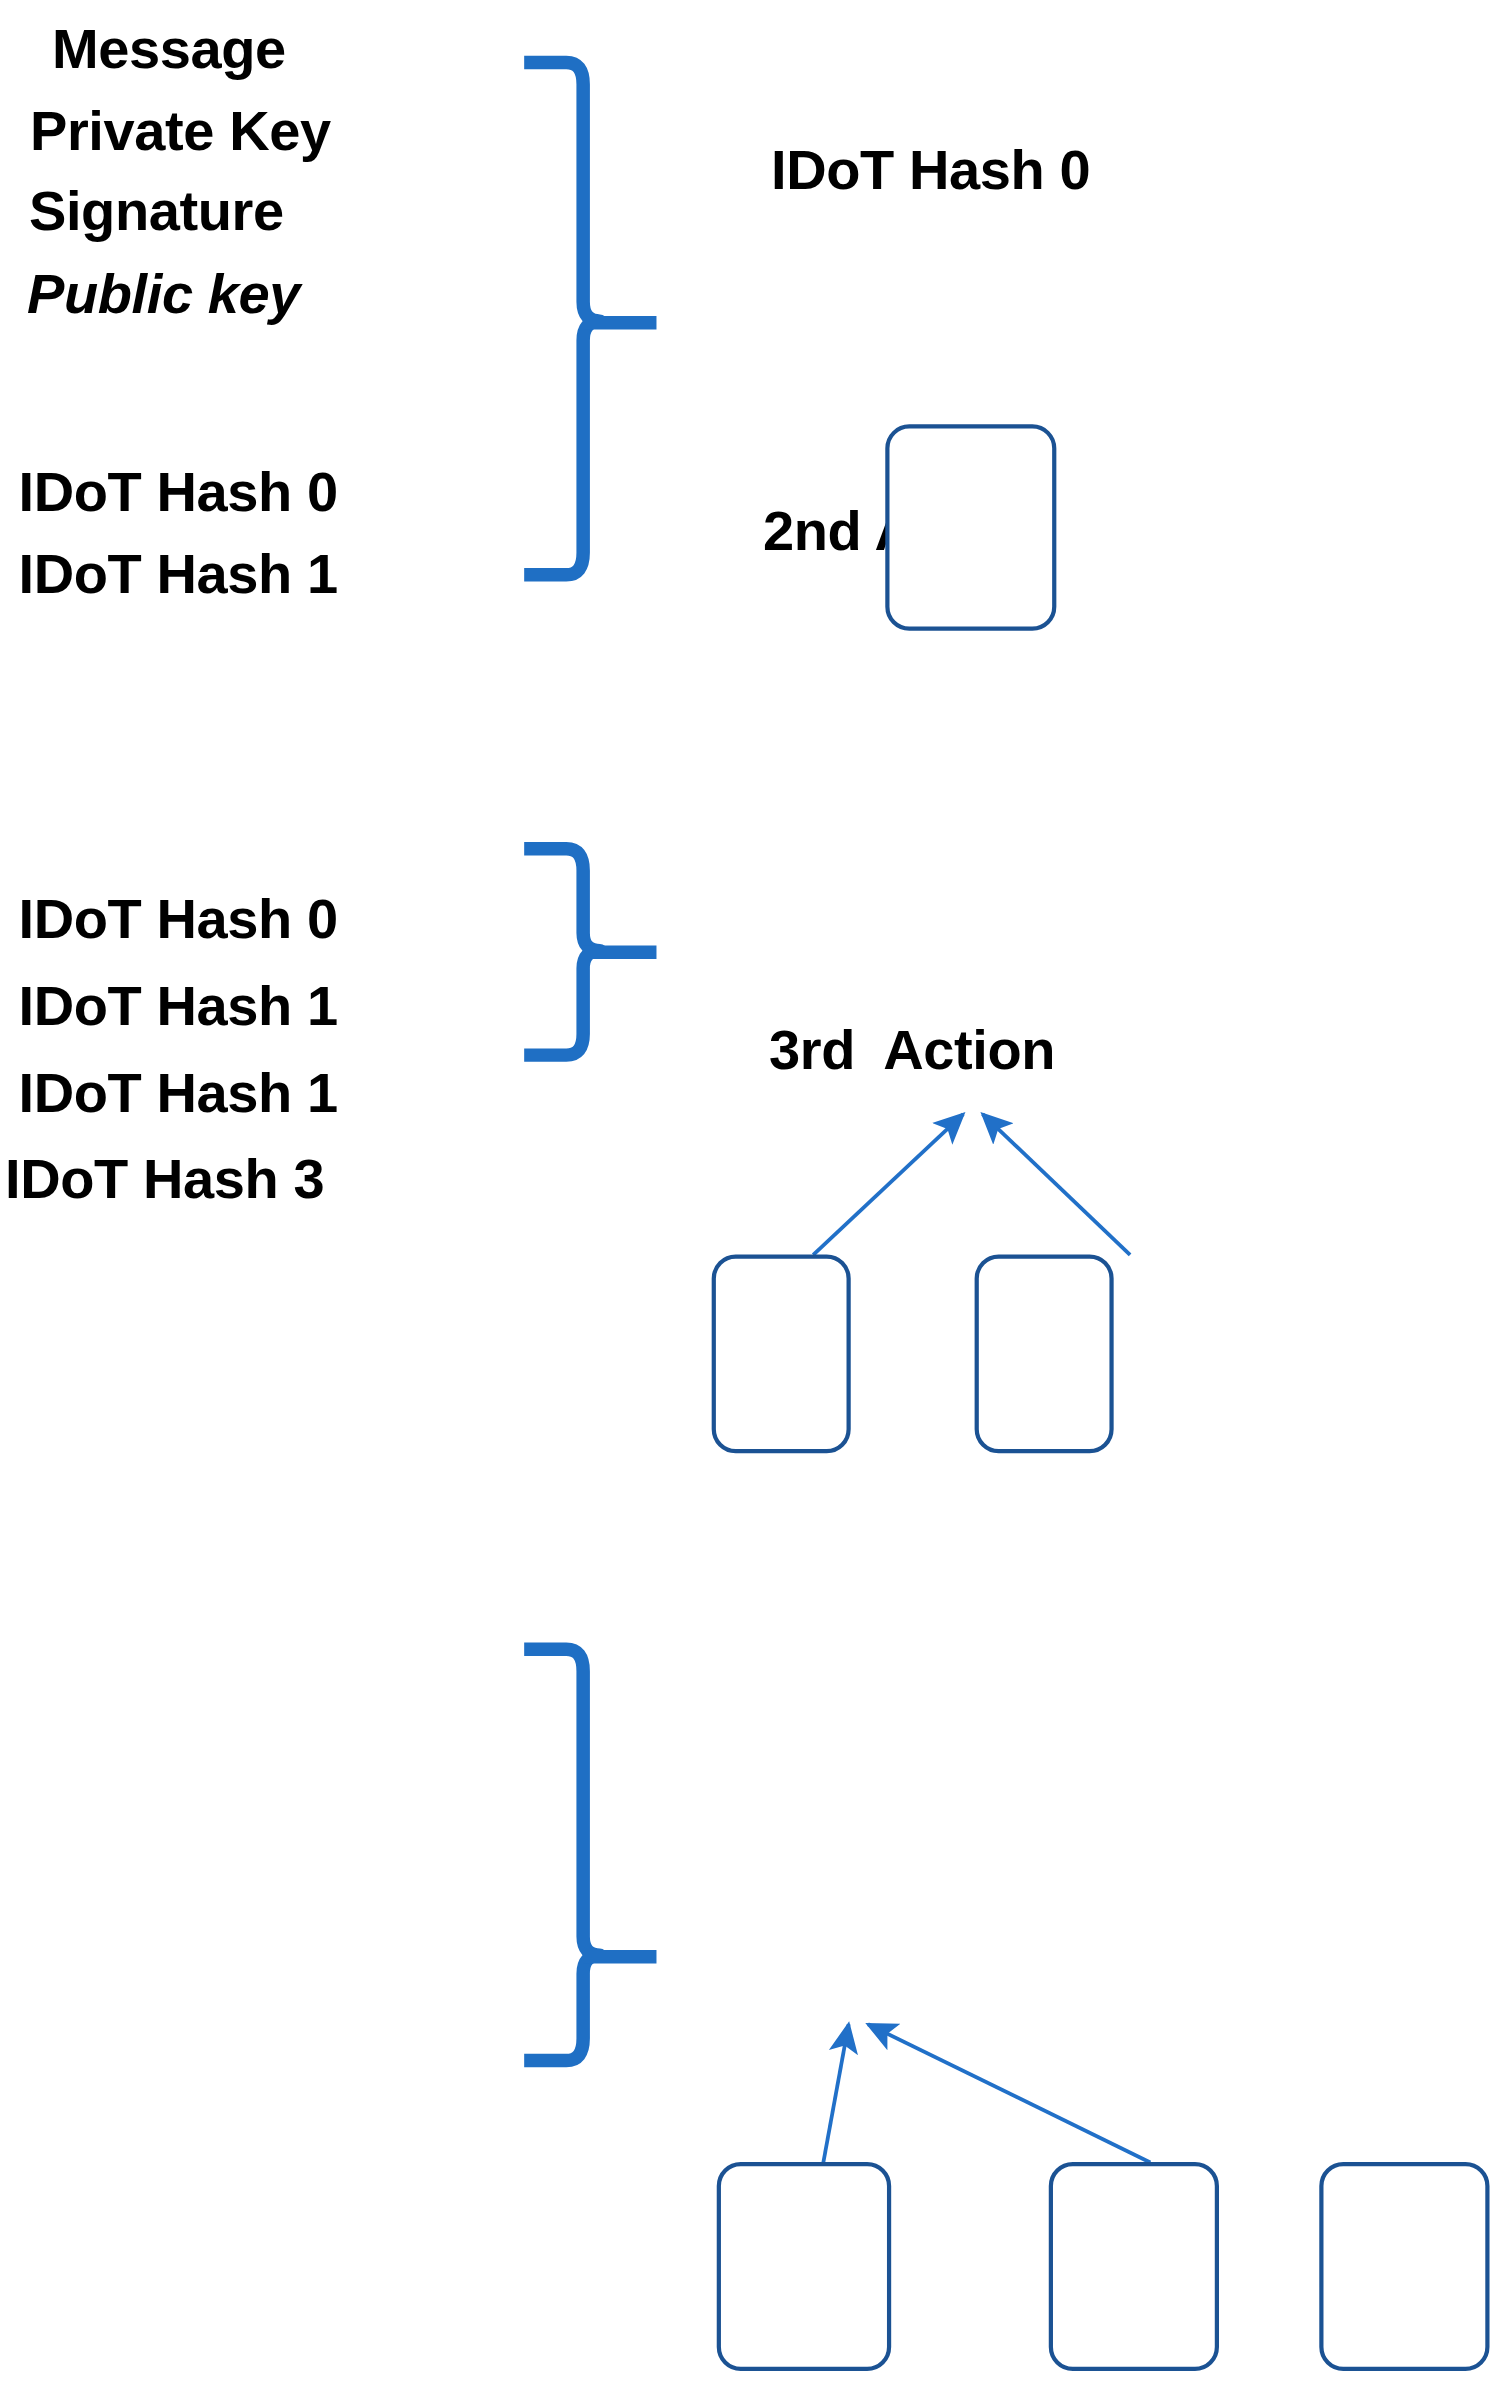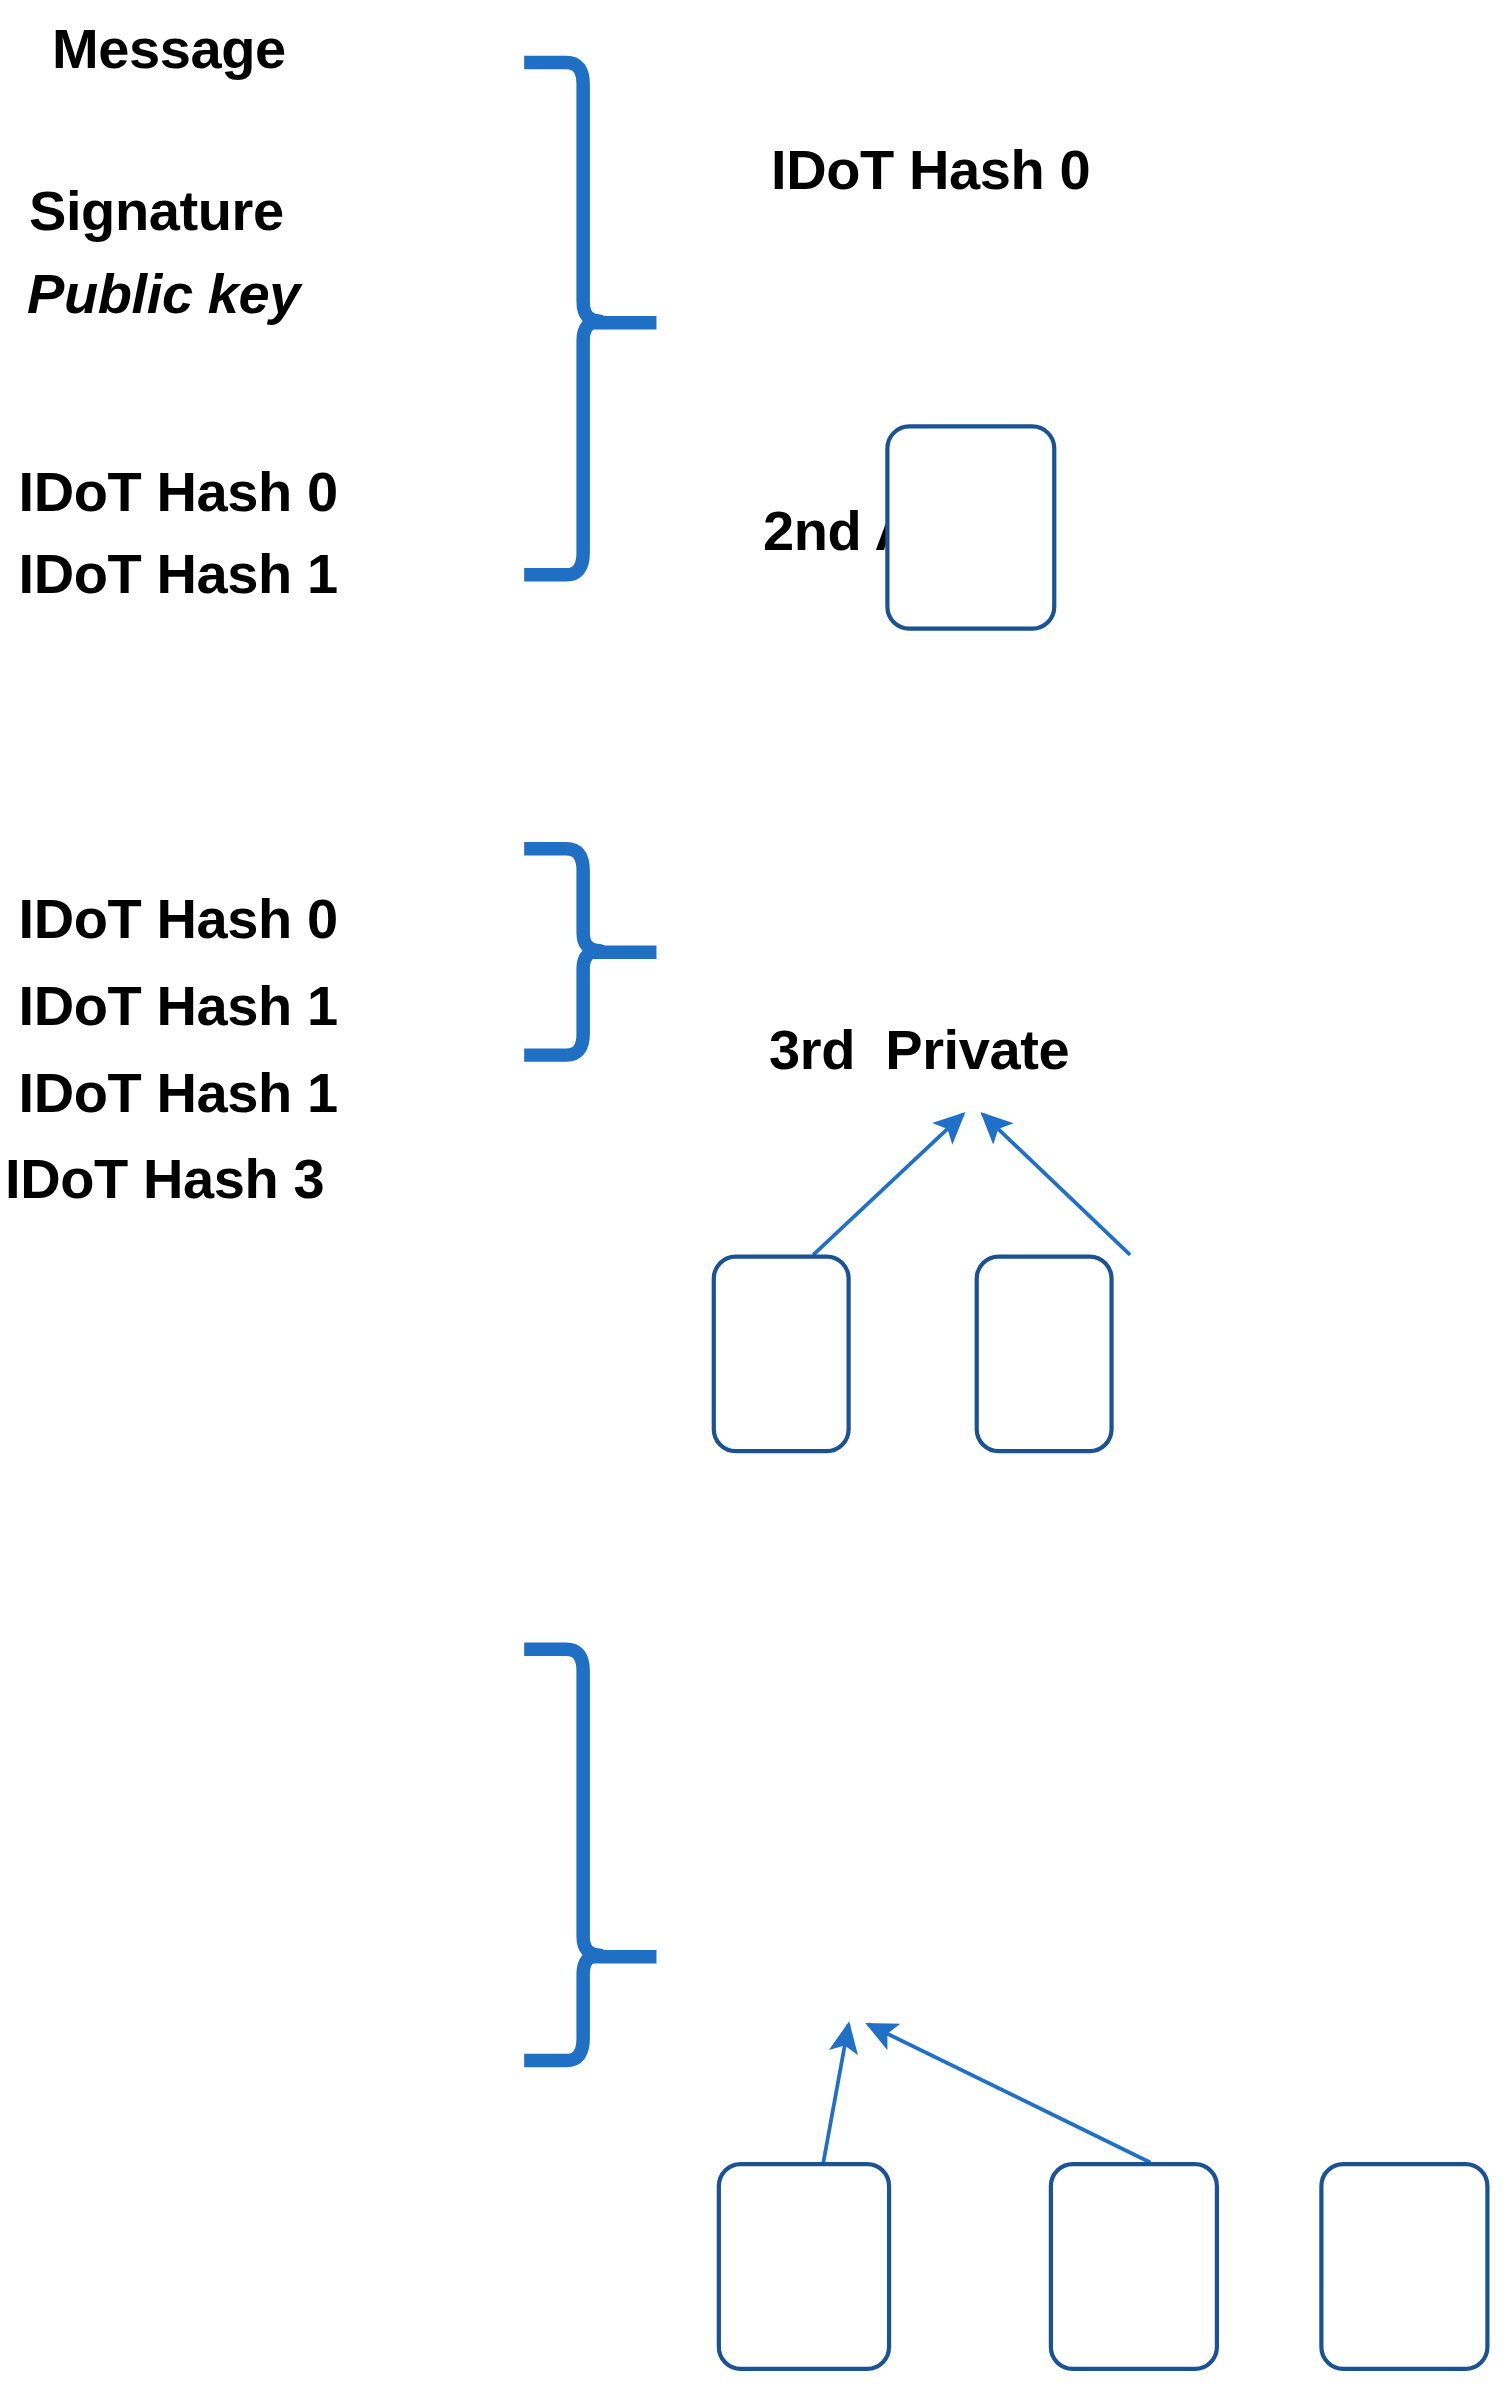--- a/index.html
+++ b/index.html
@@ -40,36 +40,37 @@
   .group-title {
     font-size: 56px;
   }
 </style>
 </head>
 <body>
 
 <div id="canvas">
 
   <div class="txt lbl" style="left:52px; top:21px;">Message</div>
+  <div class="txt lbl" style="left:30px; top:103px;">Private Key</div>
   <div class="txt lbl" style="left:29px; top:183px;">Signature</div>
   <div class="txt lbl" style="left:27px; top:266px;font-style:italic;">Public key</div>
 
   <div class="txt group-title" style="left:771px; top:142px;">IDoT Hash 0</div>
 
   <div class="txt lbl" style="left:18.5px; top:464px;">IDoT Hash 0</div>
   <div class="txt lbl" style="left:18.5px; top:546px;">IDoT Hash 1</div>
 
   <div class="txt group-title" style="left:763px; top:503px;">2nd Action</div>
 
   <div class="txt lbl" style="left:18.5px; top:891px;">IDoT Hash 0</div>
   <div class="txt lbl" style="left:18.5px; top:978px;">IDoT Hash 1</div>
   <div class="txt lbl" style="left:18.5px; top:1065px;">IDoT Hash 1</div>
   <div class="txt lbl" style="left:5px; top:1151px;">IDoT Hash 3</div>
 
-  <div class="txt group-title" style="left:769px; top:1022px;">3rd  Private</div>
+  <div class="txt group-title" style="left:769px; top:1022px;">3rd  Action</div>
 
   <svg class="layer-svg" viewBox="0 0 1793 2849" xmlns="http://www.w3.org/2000/svg">
 
     <defs>
       <marker id="arrowhead" markerWidth="9" markerHeight="9" refX="7.6" refY="4.5" orient="auto" markerUnits="strokeWidth">
         <path d="M0,0.6 L8.4,4.5 L0,8.4 L1.9,4.5 Z" fill="#2170C8"></path>
       </marker>
     </defs>
 
     <g>

